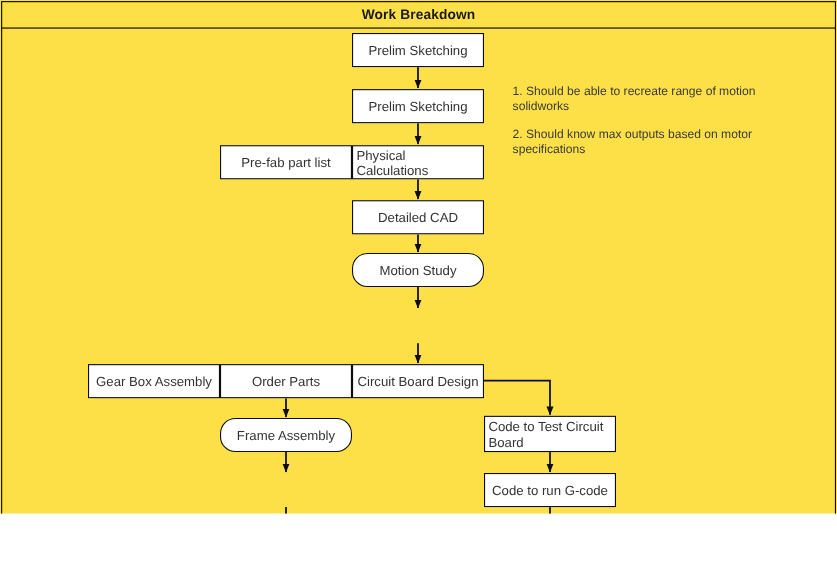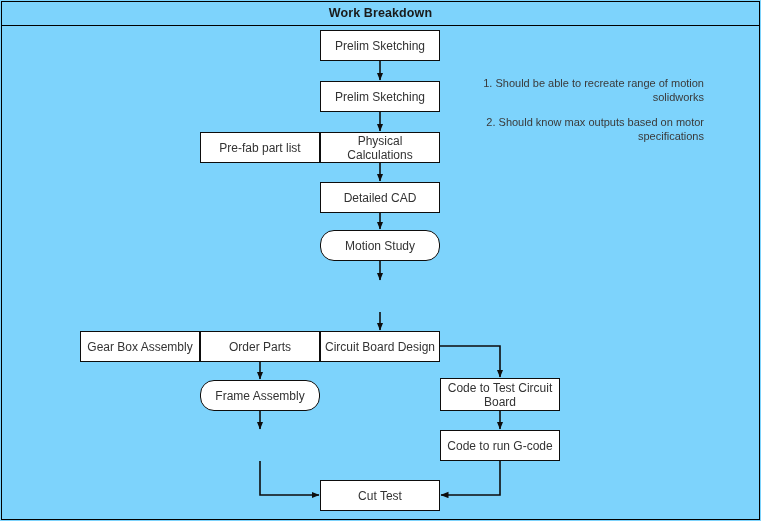--- a/index.html
+++ b/index.html
@@ -6,22 +6,22 @@
     margin: 0;
     padding: 0;
     background: #ffffff;
   }
   body {
     font-family: "Liberation Sans", sans-serif;
   }
   #canvas {
     position: relative;
     width: 761px;
-    height: 521px;
-    background: #7dd3fc;
+    height: 467px;
+    background: #fde047;
     box-sizing: border-box;
     overflow: hidden;
     padding-left: 10px;
   }
   
   .window-frame {
     position: absolute;
     left: 1px;
     top: 1px;
     width: 759px;
@@ -49,21 +49,20 @@
   }
   
   .node {
     position: absolute;
     border: 1px solid #0d0d0d;
     background: #ffffff;
     box-sizing: border-box;
     display: flex;
     align-items: center;
     justify-content: center;
-    text-align: center;
     font-size: 12px;
     color: #333333;
     line-height: 14px;
     padding: 0 3px;
     z-index: 2;
   }
   
   .notes {
     position: absolute;
     left: 466px;
@@ -75,21 +74,20 @@
     font-weight: bold;
     color: #1a1a1a;
     margin: 0 0 12px 0;
     line-height: 18px;
   }
   .note-item {
     font-size: 11px;
     color: #3a3a3a;
     line-height: 14px;
     margin: 0 0 11px 0;
-    text-align: right;
   }
   
   #connectors {
     position: absolute;
     left: 0;
     top: 0;
     width: 761px;
     height: 521px;
     z-index: 1;
     pointer-events: none;

